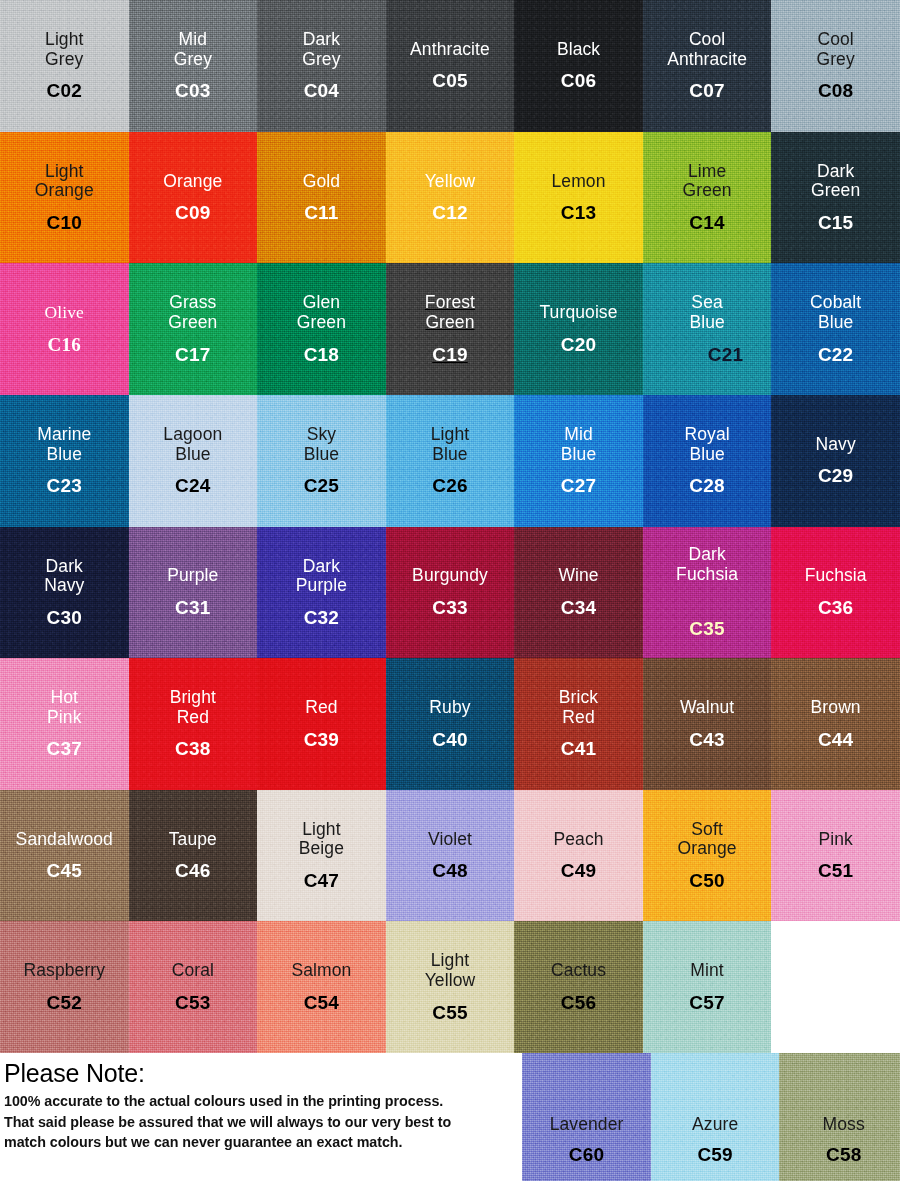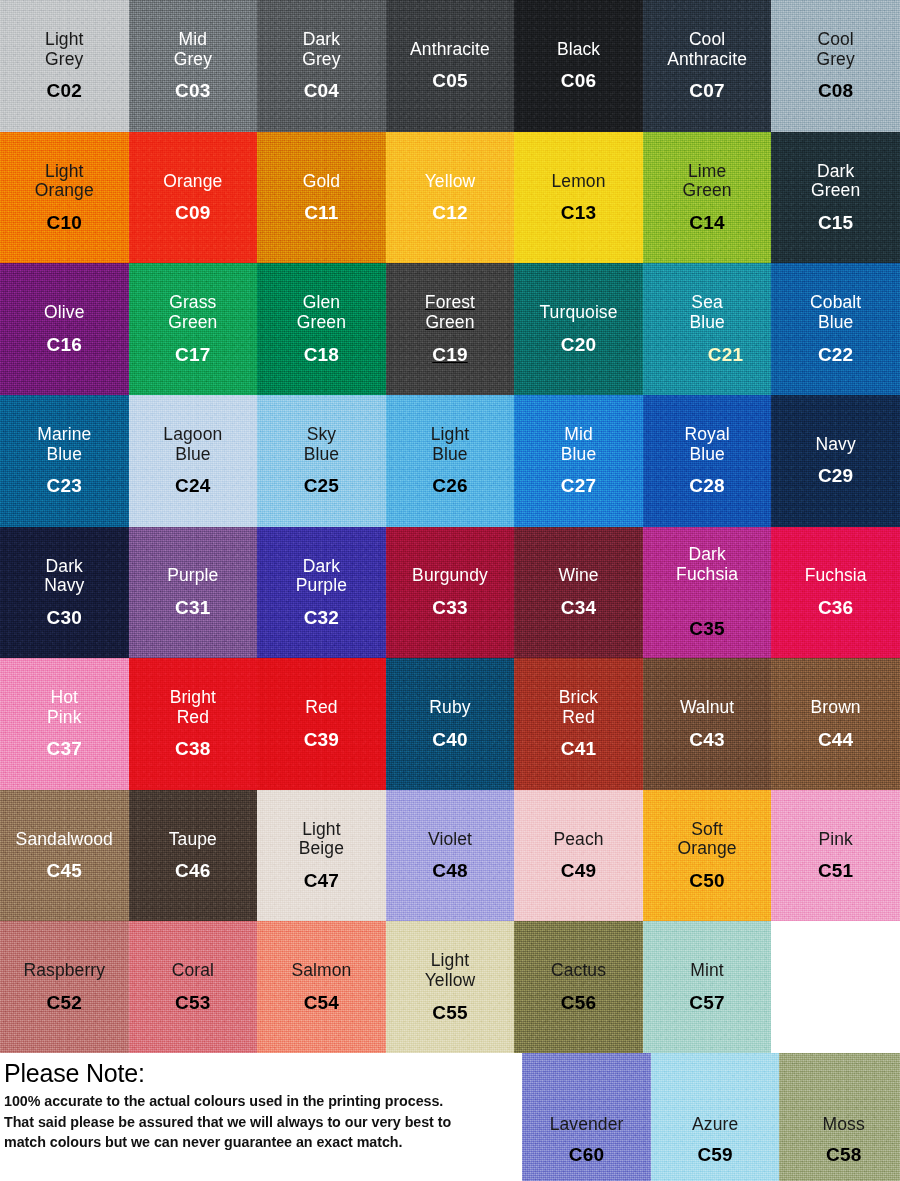--- a/index.html
+++ b/index.html
@@ -190,21 +190,21 @@
       <div class="swatch" style="background-color: rgb(141, 186, 43);">
         <div class="sw-name" style="color: rgb(26, 26, 26);">Lime
 Green</div>
         <div class="sw-code" style="color: rgb(0, 0, 0);">C14</div>
       </div>
       <div class="swatch" style="background-color: rgb(31, 48, 55);">
         <div class="sw-name" style="color: rgb(255, 255, 255);">Dark
 Green</div>
         <div class="sw-code" style="color: rgb(255, 255, 255);">C15</div>
       </div>
-      <div class="swatch" style="background-color: #701a75;">
+      <div class="swatch" style="background-color: #ec4899; font-family: Liberation Serif, serif;">
         <div class="sw-name" style="color: rgb(255, 255, 255);">Olive</div>
         <div class="sw-code" style="color: rgb(255, 255, 255);">C16</div>
       </div>
       <div class="swatch" style="background-color: rgb(18, 160, 85); text-align: center;">
         <div class="sw-name" style="color: rgb(255, 255, 255);">Grass
 Green</div>
         <div class="sw-code" style="color: rgb(255, 255, 255);">C17</div>
       </div>
       <div class="swatch" style="background-color: rgb(0, 128, 79);">
         <div class="sw-name" style="color: rgb(255, 255, 255);">Glen
@@ -216,21 +216,21 @@
 Green</div>
         <div class="sw-code" style="color: rgb(255, 255, 255);">C19</div>
       </div>
       <div class="swatch" style="background-color: rgb(12, 107, 103);">
         <div class="sw-name" style="color: rgb(255, 255, 255);">Turquoise</div>
         <div class="sw-code" style="color: rgb(255, 255, 255);">C20</div>
       </div>
       <div class="swatch" style="background-color: rgb(26, 142, 160);">
         <div class="sw-name" style="color: rgb(255, 255, 255);">Sea
 Blue</div>
-        <div class="sw-code" style="color: #fef9c3; margin-left: 37px;">C21</div>
+        <div class="sw-code" style="color: #0f172a; margin-left: 37px;">C21</div>
       </div>
       <div class="swatch" style="background-color: rgb(15, 94, 164);">
         <div class="sw-name" style="color: rgb(255, 255, 255);">Cobalt
 Blue</div>
         <div class="sw-code" style="color: rgb(255, 255, 255);">C22</div>
       </div>
       <div class="swatch" style="background-color: rgb(10, 95, 143);">
         <div class="sw-name" style="color: rgb(255, 255, 255);">Marine
 Blue</div>
         <div class="sw-code" style="color: rgb(255, 255, 255);">C23</div>
@@ -282,21 +282,21 @@
         <div class="sw-name" style="color: rgb(255, 255, 255);">Burgundy</div>
         <div class="sw-code" style="color: rgb(255, 255, 255);">C33</div>
       </div>
       <div class="swatch" style="background-color: rgb(111, 32, 48);">
         <div class="sw-name" style="color: rgb(255, 255, 255);">Wine</div>
         <div class="sw-code" style="color: rgb(255, 255, 255);">C34</div>
       </div>
       <div class="swatch" style="background-color: rgb(179, 43, 140);">
         <div class="sw-name" style="color: rgb(255, 255, 255);">Dark
 Fuchsia</div>
-        <div class="sw-code" style="color: #000000; margin-top: 34px;">C35</div>
+        <div class="sw-code" style="color: #fef9c3; margin-top: 34px;">C35</div>
       </div>
       <div class="swatch" style="background-color: rgb(226, 16, 78);">
         <div class="sw-name" style="color: rgb(255, 255, 255);">Fuchsia</div>
         <div class="sw-code" style="color: rgb(255, 255, 255);">C36</div>
       </div>
       <div class="swatch" style="background-color: rgb(239, 140, 187);">
         <div class="sw-name" style="color: rgb(255, 255, 255);">Hot
 Pink</div>
         <div class="sw-code" style="color: rgb(255, 255, 255);">C37</div>
       </div>

